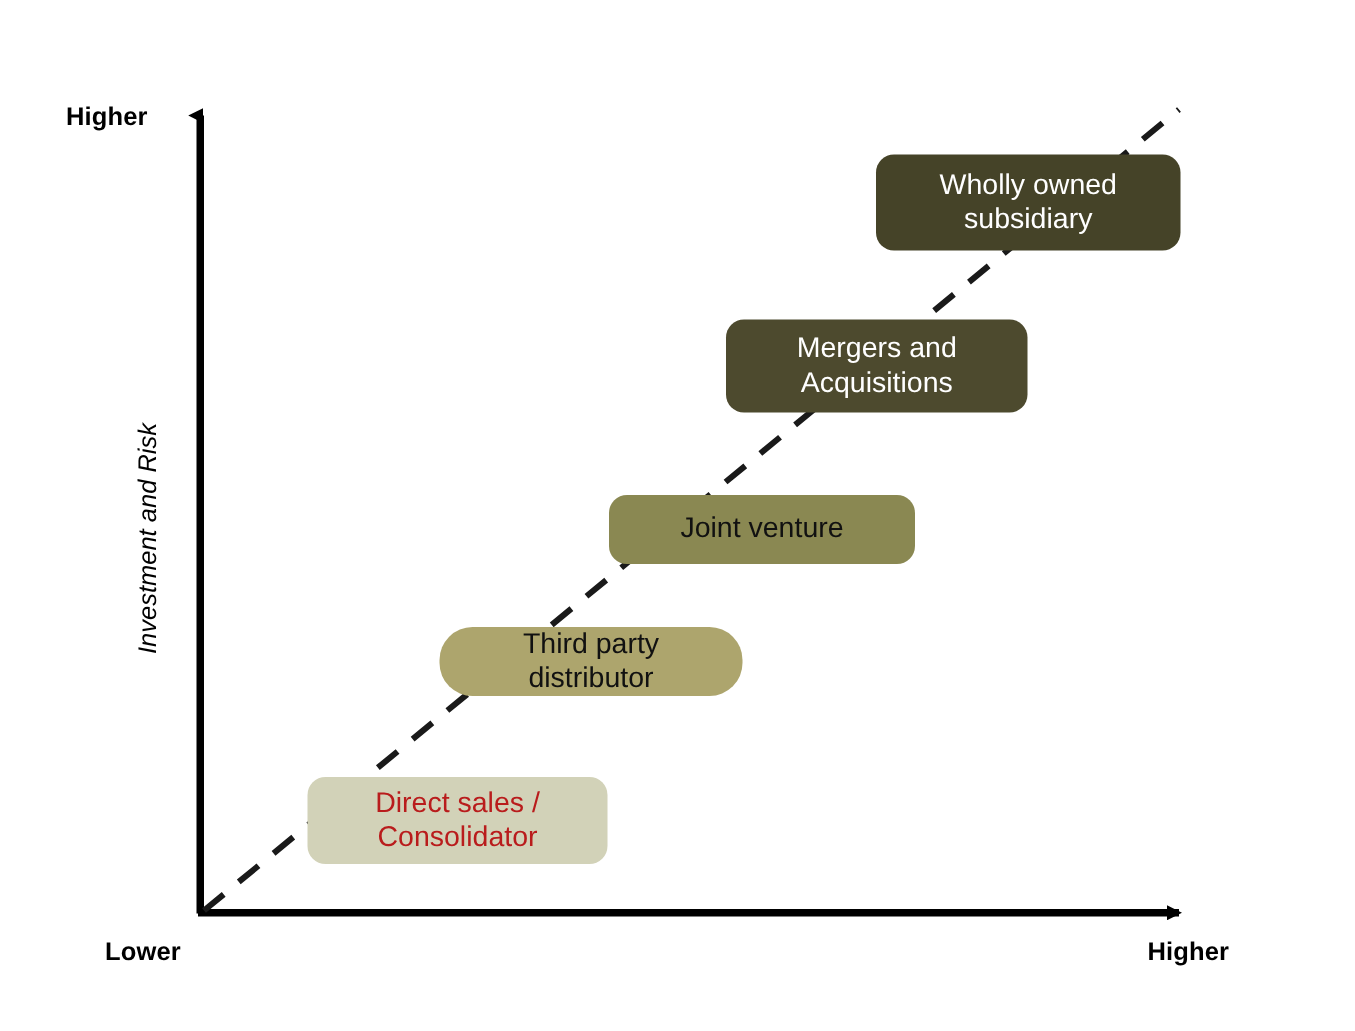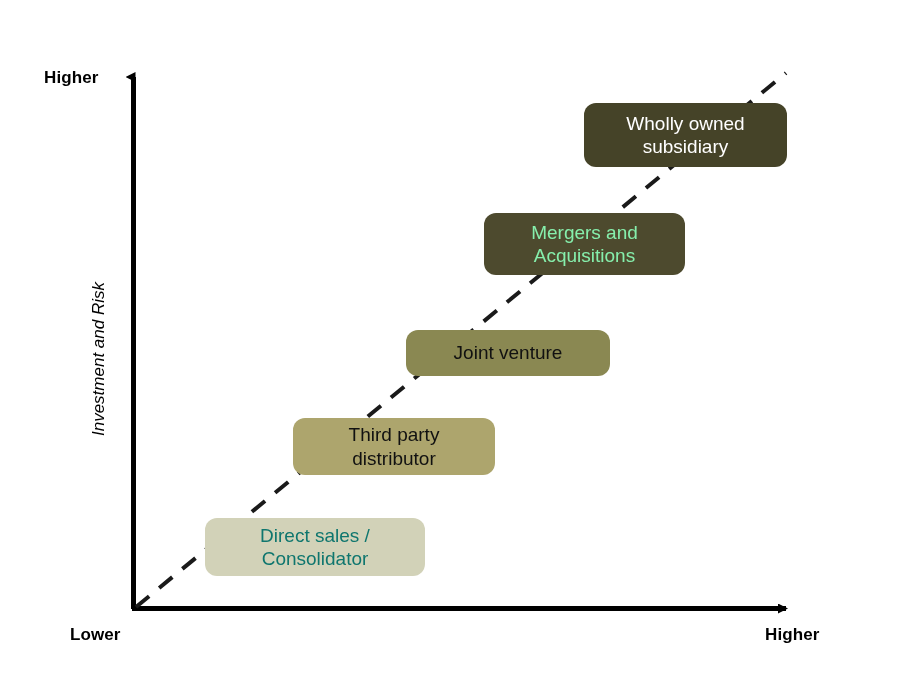--- a/index.html
+++ b/index.html
@@ -100,24 +100,24 @@
     <line x1="136" y1="576" x2="786" y2="42" stroke="#1a1a1a" stroke-width="4" stroke-dasharray="17 13" stroke-linecap="butt"></line>
   </svg>
 
   <div class="axis-end-label" id="label-y-high">Higher</div>
   <div class="axis-end-label" id="label-x-low">Lower</div>
   <div class="axis-end-label" id="label-x-high">Higher</div>
 
   <div class="axis-title" id="axis-title-y">Investment and Risk</div>
 
   <div id="boxes-layer">
-      <div class="stage-box" style="left: 205px; top: 487px; width: 220px; height: 58px; background: rgb(210, 210, 184); color: #0f766e;">Direct sales /
+      <div class="stage-box" style="left: 205px; top: 487px; width: 200px; height: 58px; background: rgb(210, 210, 184); color: #b91c1c;">Direct sales /
 Consolidator</div>
-      <div class="stage-box" style="left: 293px; top: 387px; width: 202px; height: 57px; background: rgb(173, 165, 109); color: rgb(17, 17, 17);">Third party
+      <div class="stage-box" style="left: 293px; top: 387px; width: 202px; height: 46px; background: rgb(173, 165, 109); color: rgb(17, 17, 17); border-radius: 22px;">Third party
 distributor</div>
       <div class="stage-box" style="left: 406px; top: 299px; width: 204px; height: 46px; background: rgb(138, 136, 82); color: rgb(17, 17, 17);">Joint venture</div>
-      <div class="stage-box" style="left: 484px; top: 182px; width: 201px; height: 62px; background: rgb(77, 74, 46); color: #86efac;">Mergers and
+      <div class="stage-box" style="left: 484px; top: 182px; width: 201px; height: 62px; background: rgb(77, 74, 46); color: #ffffff;">Mergers and
 Acquisitions</div>
       <div class="stage-box" style="left: 584px; top: 72px; width: 203px; height: 64px; background: rgb(69, 67, 40); color: rgb(255, 255, 255);">Wholly owned
 subsidiary</div>
     </div>
 
 </div>
 
 </body></html>

